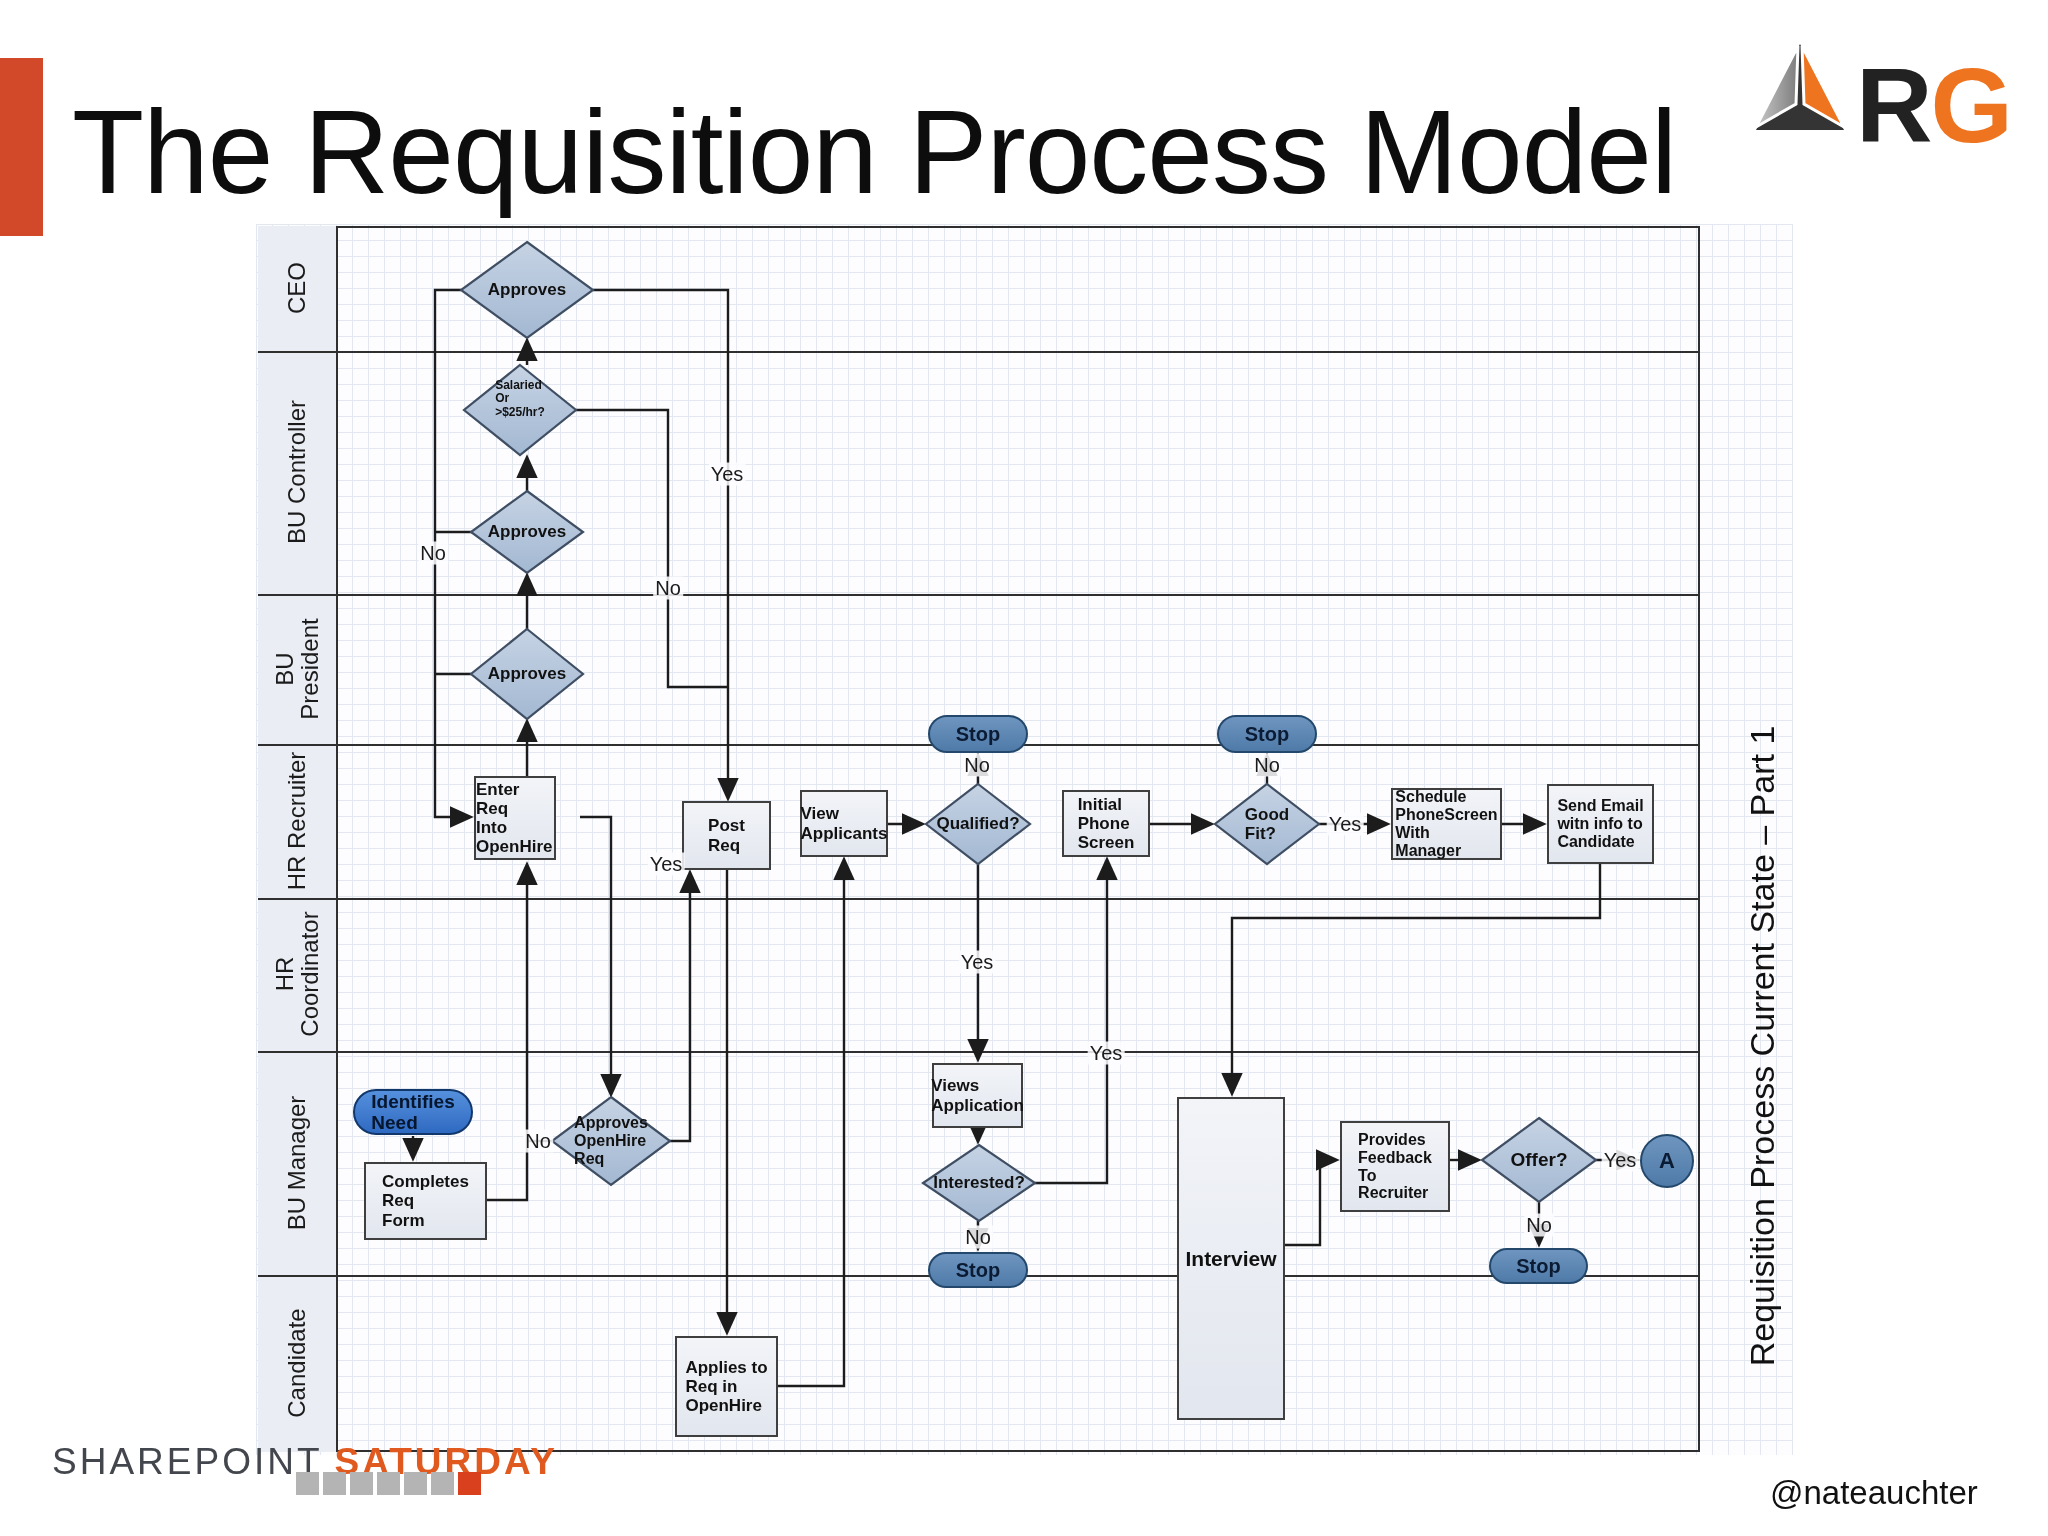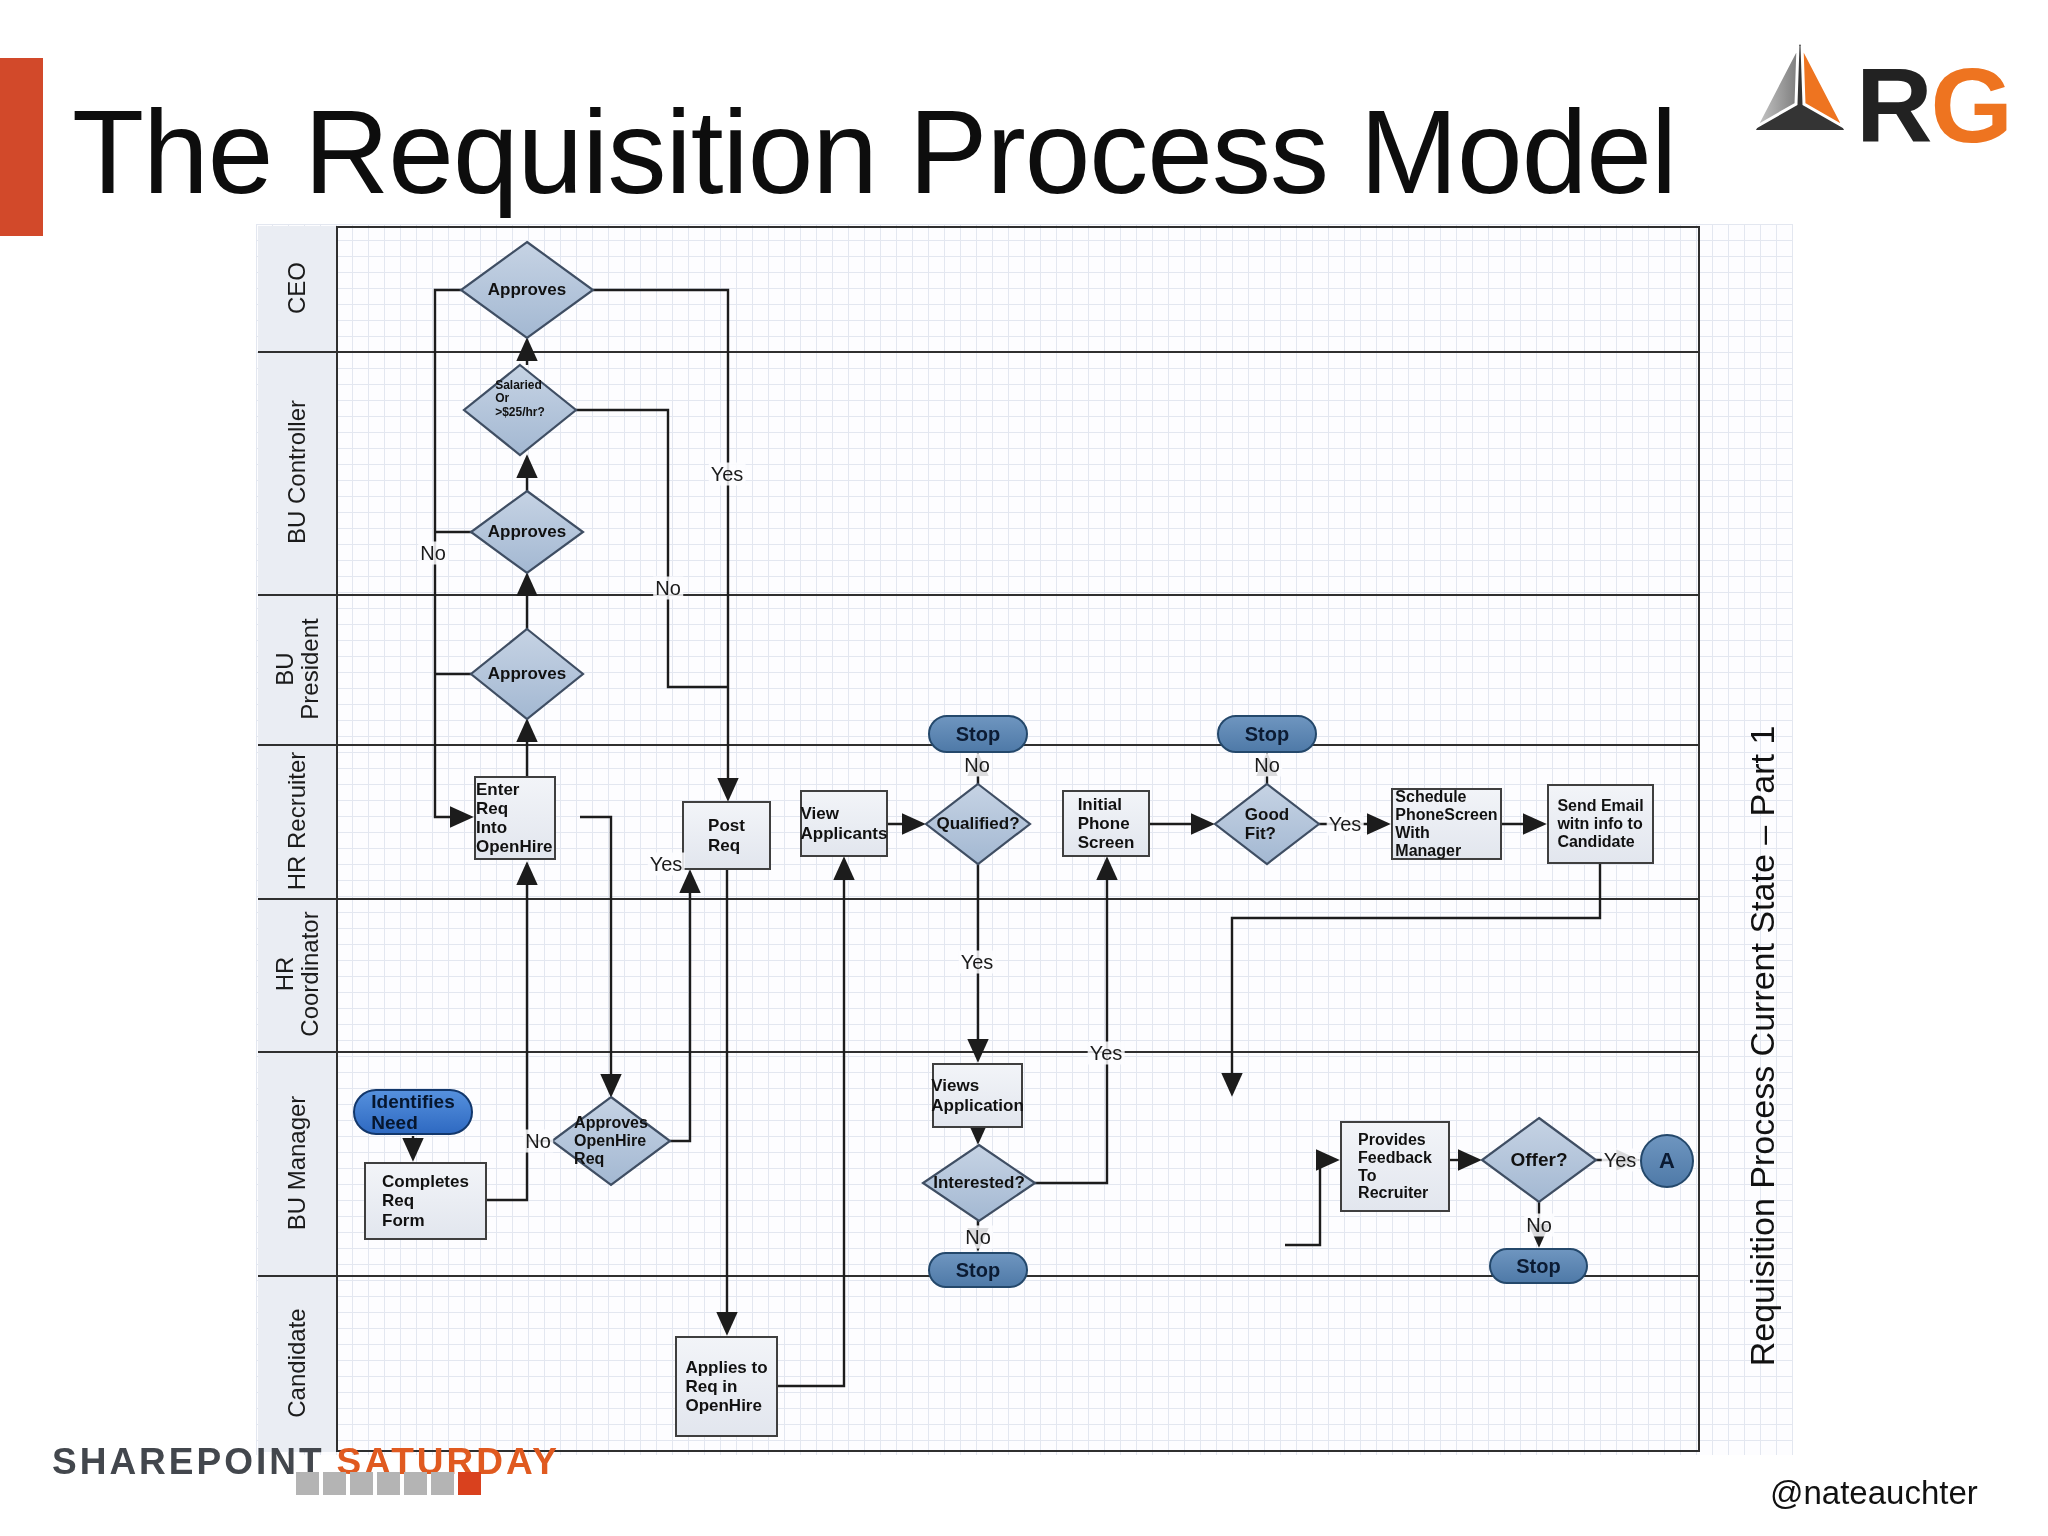--- a/index.html
+++ b/index.html
@@ -48,21 +48,21 @@
   .stop { background:linear-gradient(180deg,#6e95bf,#4f7aa8); border:2px solid #24486b;
           border-radius:19px; font-size:20px; color:#0b1b33; }
   .start { background:linear-gradient(180deg,#5590dd,#2f6ac2); border:2px solid #12376b;
            border-radius:23px; font-size:19px; color:#06162e; }
   .circle { background:linear-gradient(180deg,#6e95bf,#4f7aa8); border:2px solid #24486b;
             border-radius:50%; font-size:22px; color:#0b1b33; }
   .edge-label { position:absolute; transform:translate(-50%,-50%); font-size:20px; color:#1b1b1b;
                 background:rgba(253,253,255,0.85); padding:0 2px; font-weight:normal; }
   
   .sp-logo { position:absolute; left:52px; top:1441px; white-space:nowrap; }
-  .sp-word1 { font-size:37px; font-weight:bold; color:#43474d; letter-spacing:3px; }
+  .sp-word1 { font-size:37px; font-weight:normal; color:#43474d; letter-spacing:3px; }
   .sp-word2 { font-size:37px; font-weight:bold; color:#e05a20; letter-spacing:3px; margin-left:12px; }
   .sp-squares { position:absolute; left:296px; top:1472px; display:flex; }
   .sp-sq { width:23px; height:23px; margin-right:4px; background:#b4b4b4; }
   .sp-sq.red { background:#d9411e; }
   .footer-handle { position:absolute; left:1770px; top:1474px; font-size:33px; color:#111; }
 </style>
 </head>
 <body>
 
 <div class="slide">
@@ -197,20 +197,21 @@
 Candidate</div>
   <div class="node process" style="left:932px;  top:1063px; width:91px;  height:65px">Views
 Application</div>
   <div class="node process" style="left:364px;  top:1162px; width:123px; height:78px">Completes
 Req
 Form</div>
   <div class="node process" style="left:1340px; top:1121px; width:110px; height:91px; font-size:16px">Provides
 Feedback
 To
 Recruiter</div>
+  <div class="node process" style="left:1177px; top:1097px; width:108px; height:323px; font-size:21px">Interview</div>
   <div class="node process" style="left:675px;  top:1336px; width:103px; height:101px">Applies to
 Req in
 OpenHire</div>
 
   <div class="node start" style="left:353px;  top:1089px; width:120px; height:46px">Identifies
 Need</div>
   <div class="node stop" style="left:928px;  top:715px;  width:100px; height:38px">Stop</div>
   <div class="node stop" style="left:1217px; top:715px;  width:100px; height:38px">Stop</div>
   <div class="node stop" style="left:928px;  top:1252px; width:100px; height:36px">Stop</div>
   <div class="node stop" style="left:1489px; top:1248px; width:99px;  height:36px">Stop</div>

